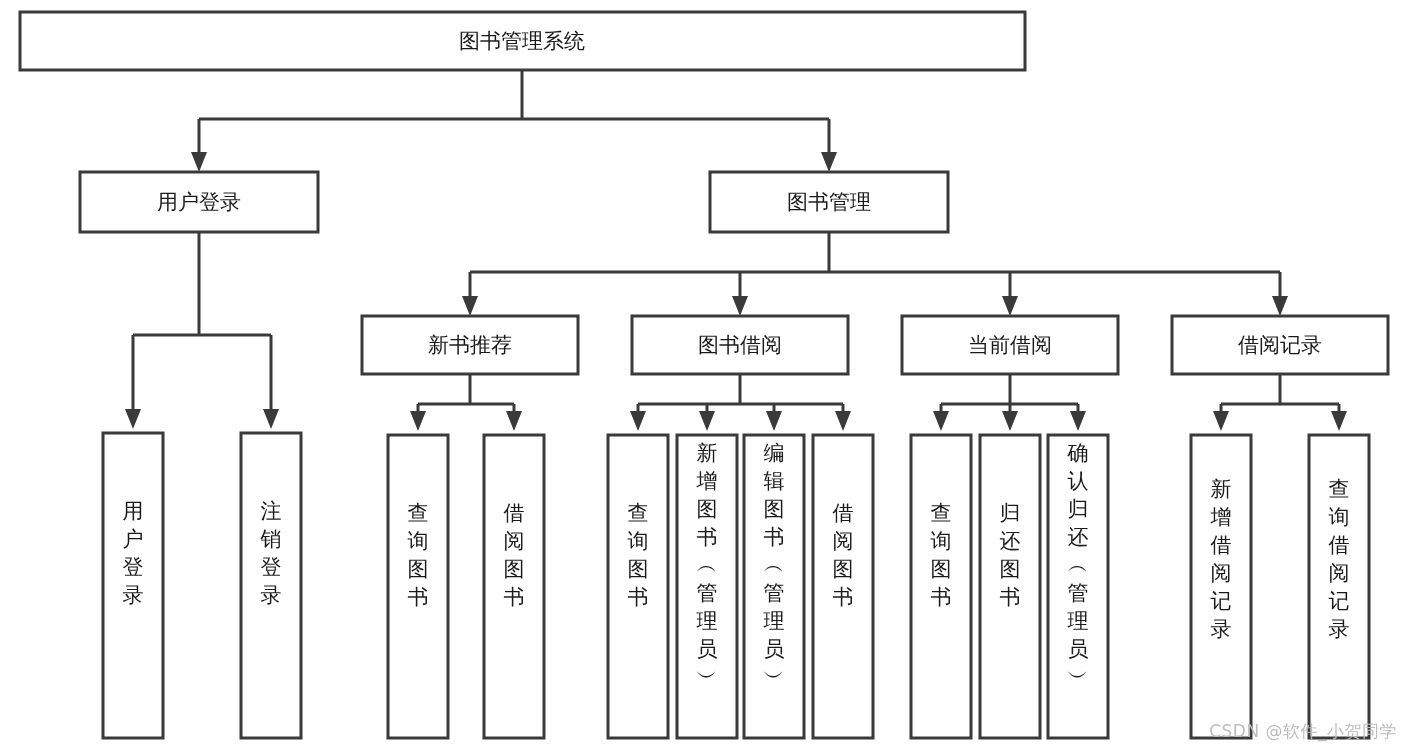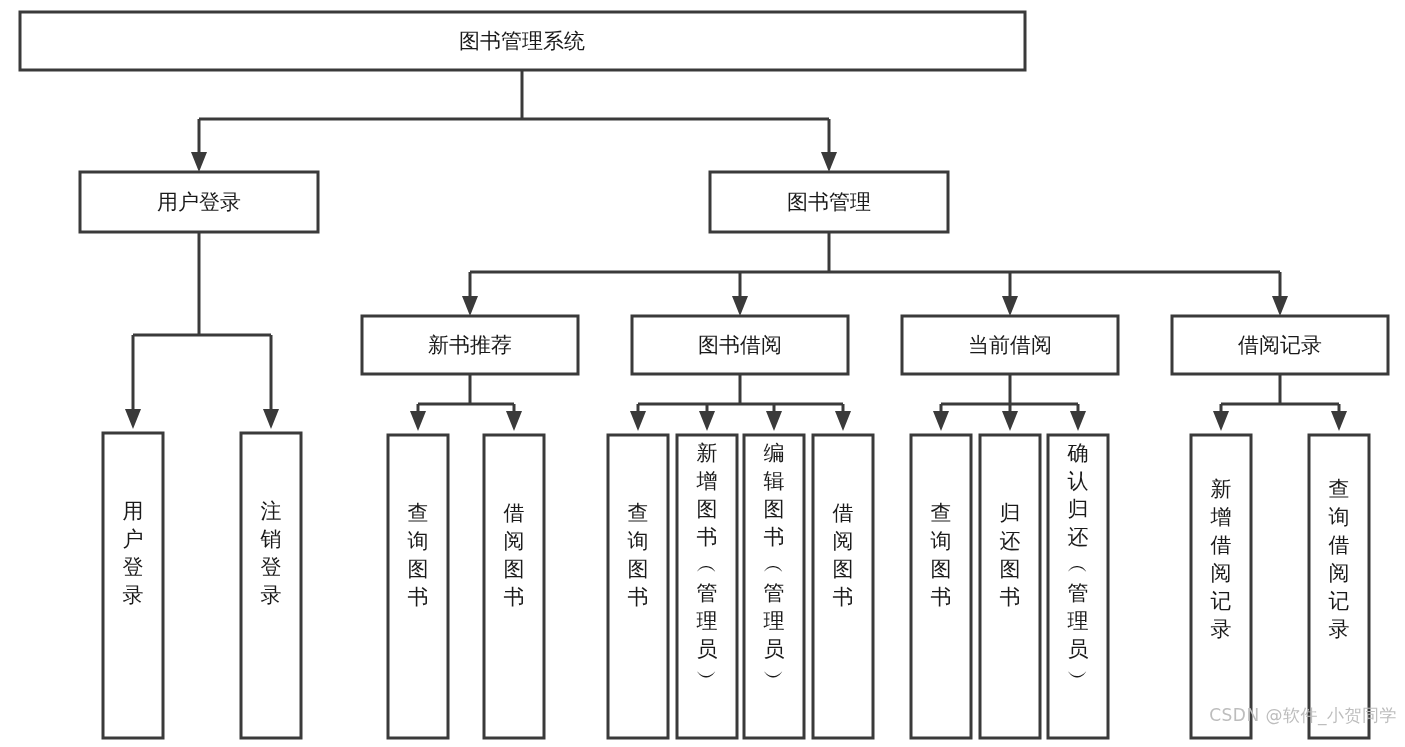--- a/index.html
+++ b/index.html
@@ -52,21 +52,21 @@
     fill: none;
     stroke-linecap: butt;
   }
   .arrow-head {
     fill: #3a3a3a;
     stroke: none;
   }
   .watermark-text {
     position: absolute;
     right: 8px;
-    bottom: 20px;
+    bottom: 4px;
     font-family: "DejaVu Sans", "Liberation Sans", sans-serif;
     font-size: 17px;
     color: #bdbdbd;
     white-space: nowrap;
     letter-spacing: 0.5px;
     pointer-events: none;
   }
 </style>
 </head>
 <body>

